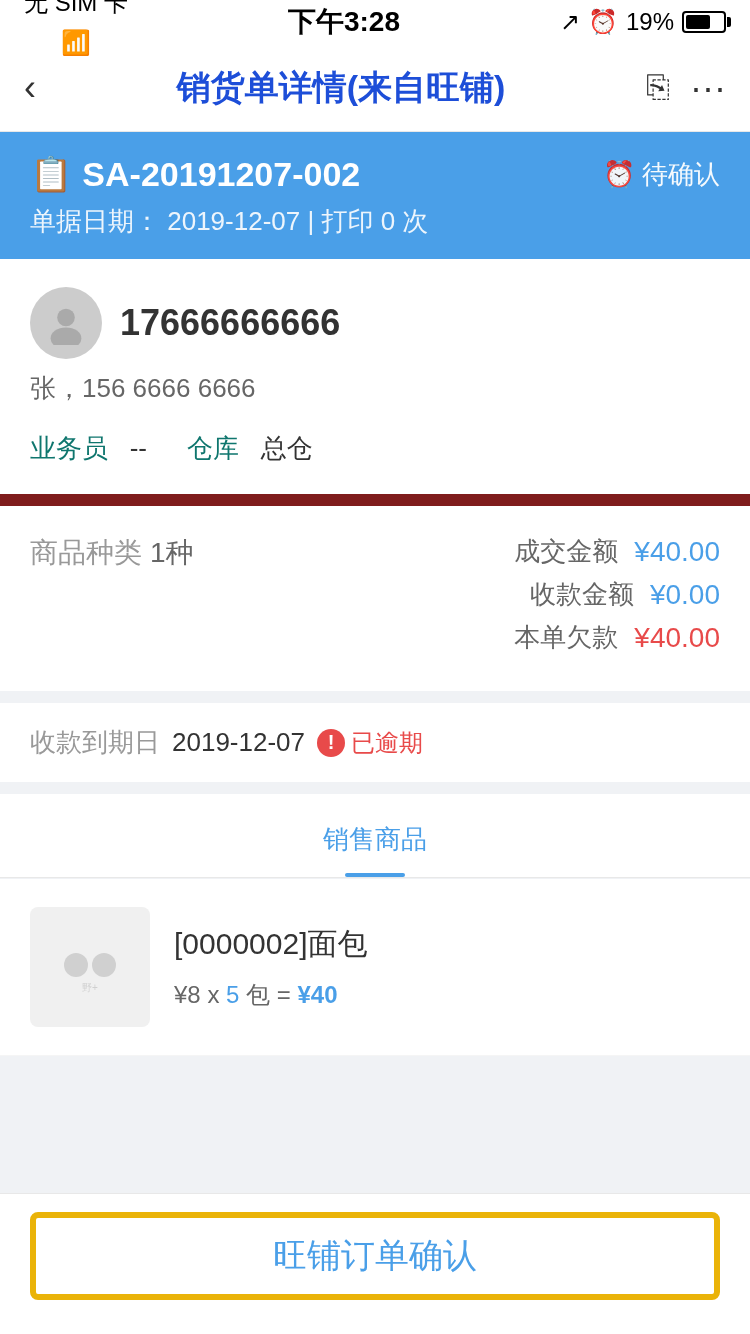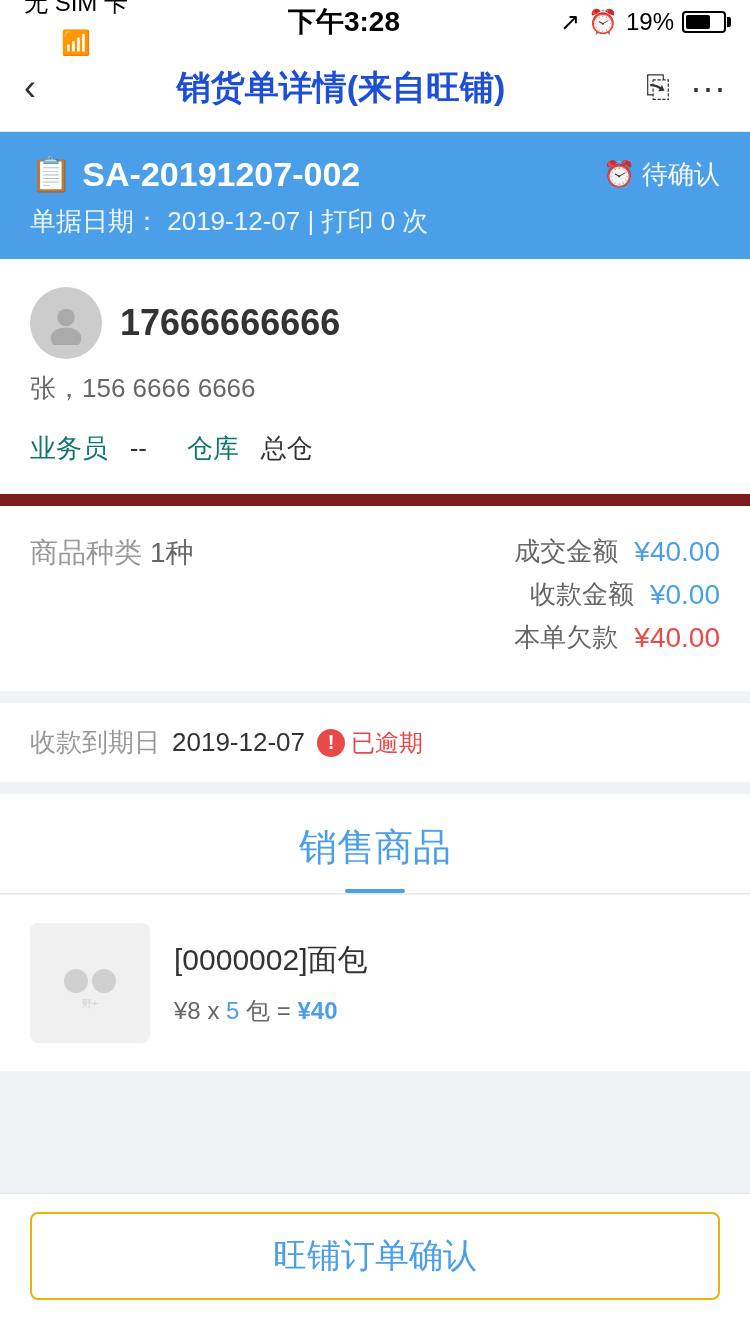--- a/index.html
+++ b/index.html
@@ -176,21 +176,21 @@
     
     .tabs {
       background: #fff;
       display: flex;
       border-bottom: 1px solid #e8e8e8;
     }
     .tab-item {
       flex: 1;
       text-align: center;
       padding: 28px 0 20px;
-      font-size: 38px;
+      font-size: 26px;
       color: #999;
       position: relative;
       cursor: pointer;
     }
     .tab-item.active {
       color: #4a9fe8;
     }
     .tab-item.active::after {
       content: '';
       position: absolute;
@@ -246,21 +246,21 @@
       bottom: 0;
       left: 0;
       width: 750px;
       background: #fff;
       padding: 18px 30px 34px;
       border-top: 1px solid #e8e8e8;
     }
     .confirm-btn {
       width: 100%;
       height: 88px;
-      border: 2px solid #eab308;
+      border: 6px solid #eab308;
       border-radius: 8px;
       background: #fff;
       color: #4a9fe8;
       font-size: 34px;
       font-weight: 500;
       cursor: pointer;
       display: flex;
       align-items: center;
       justify-content: center;
     }

